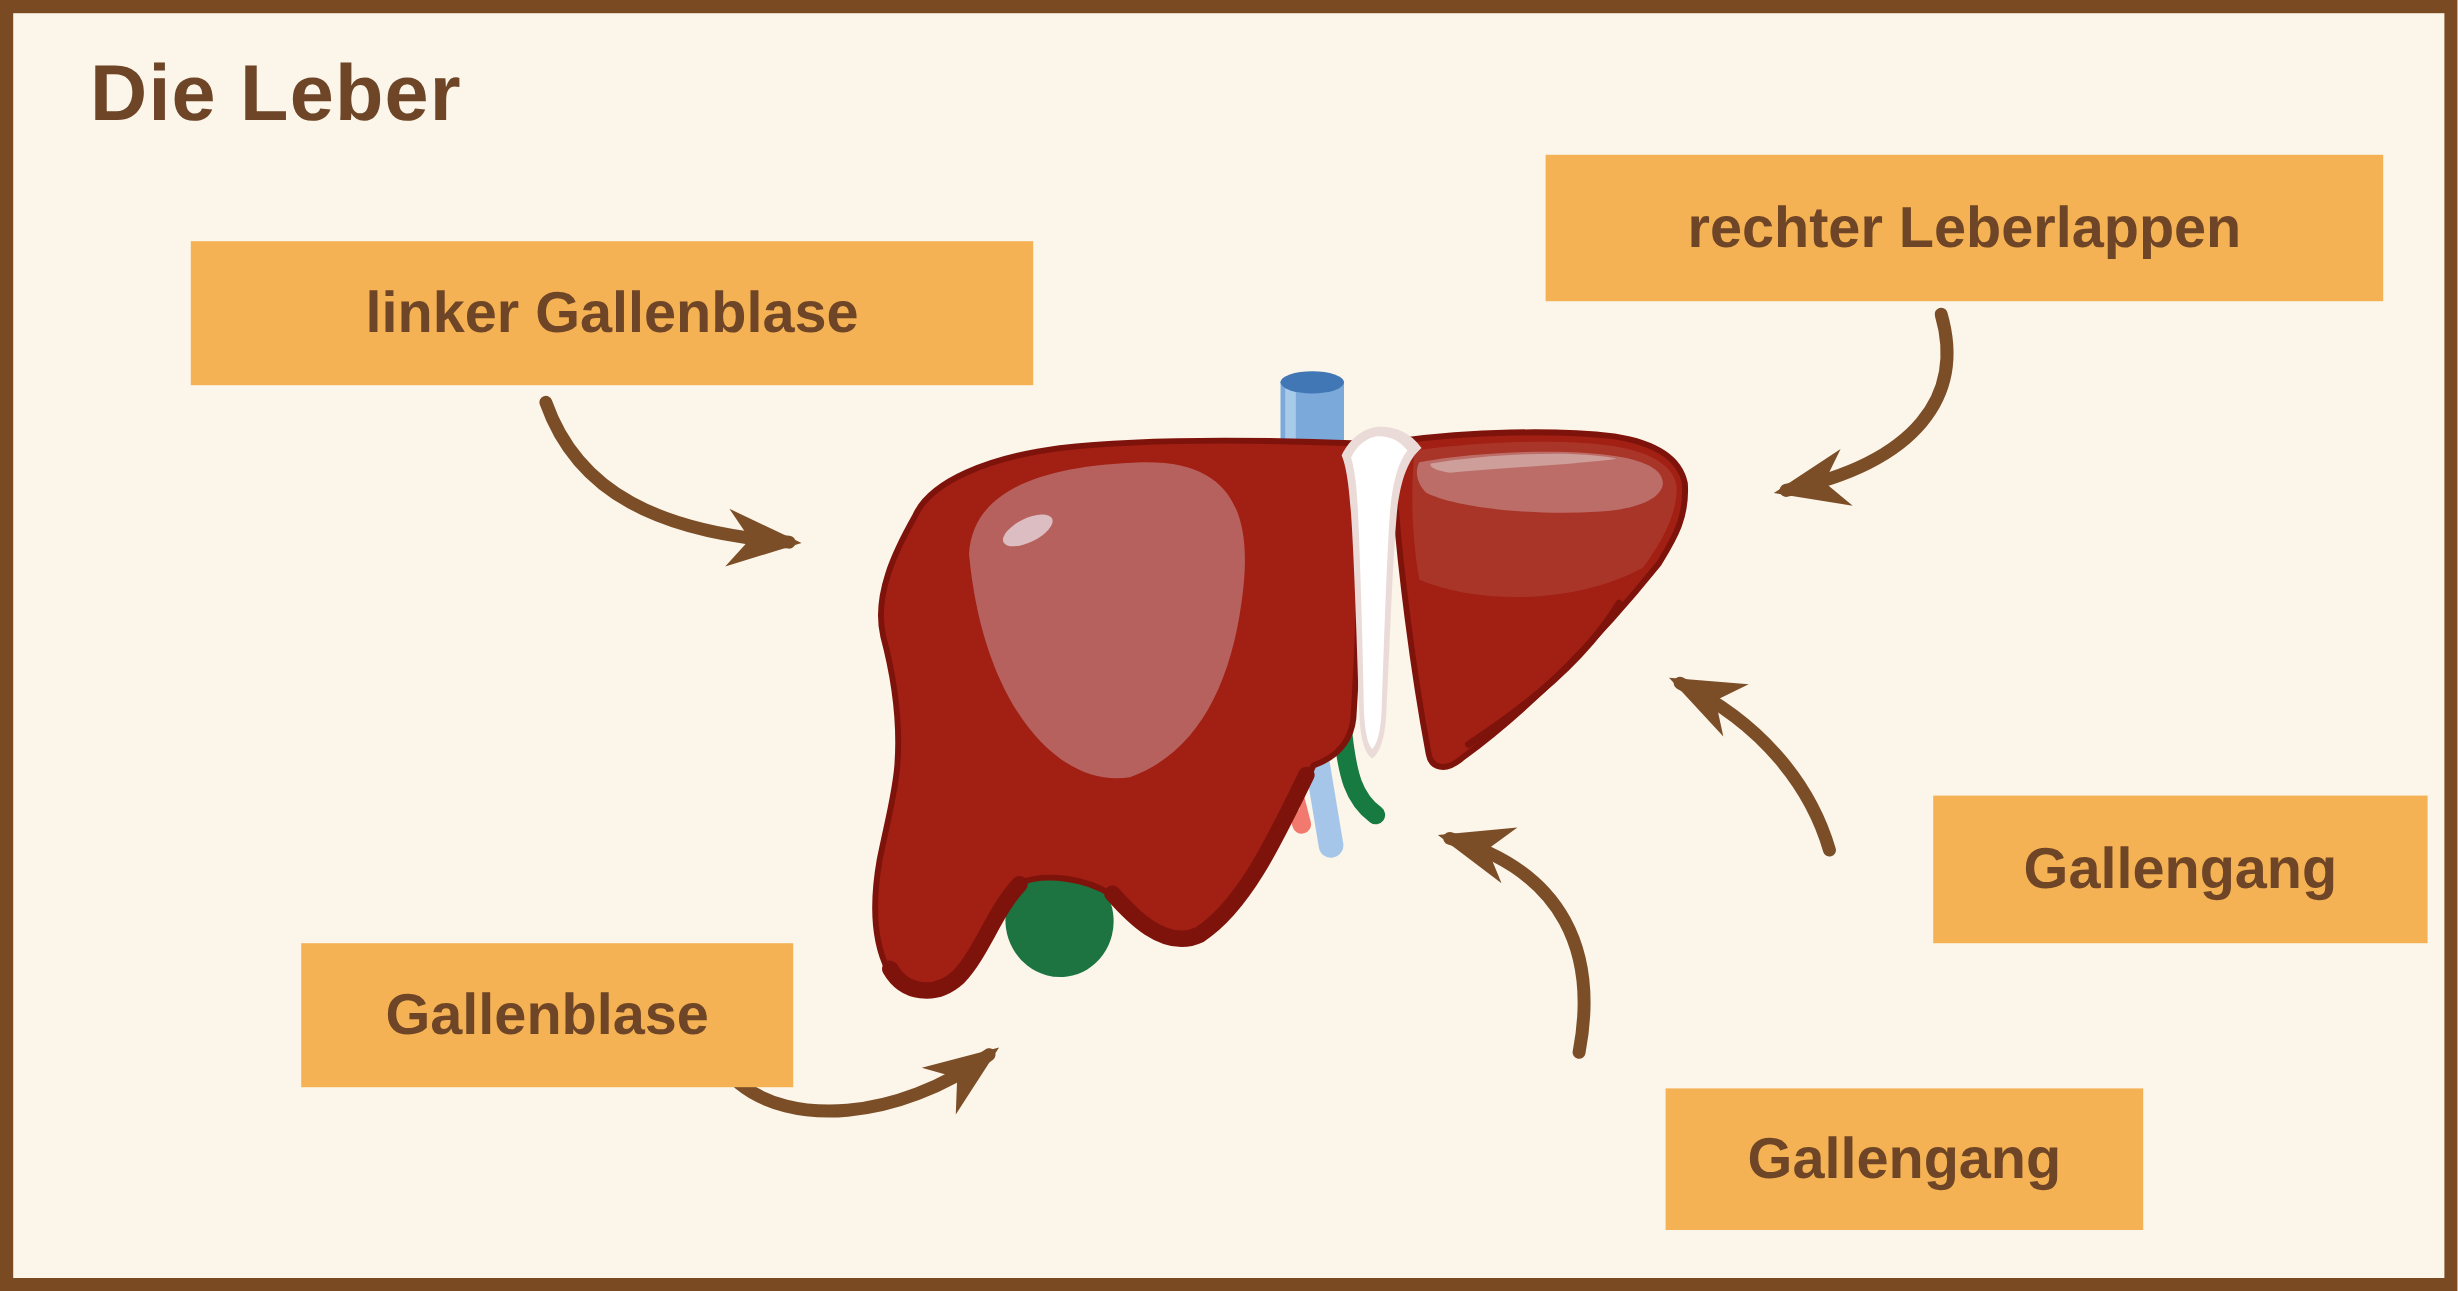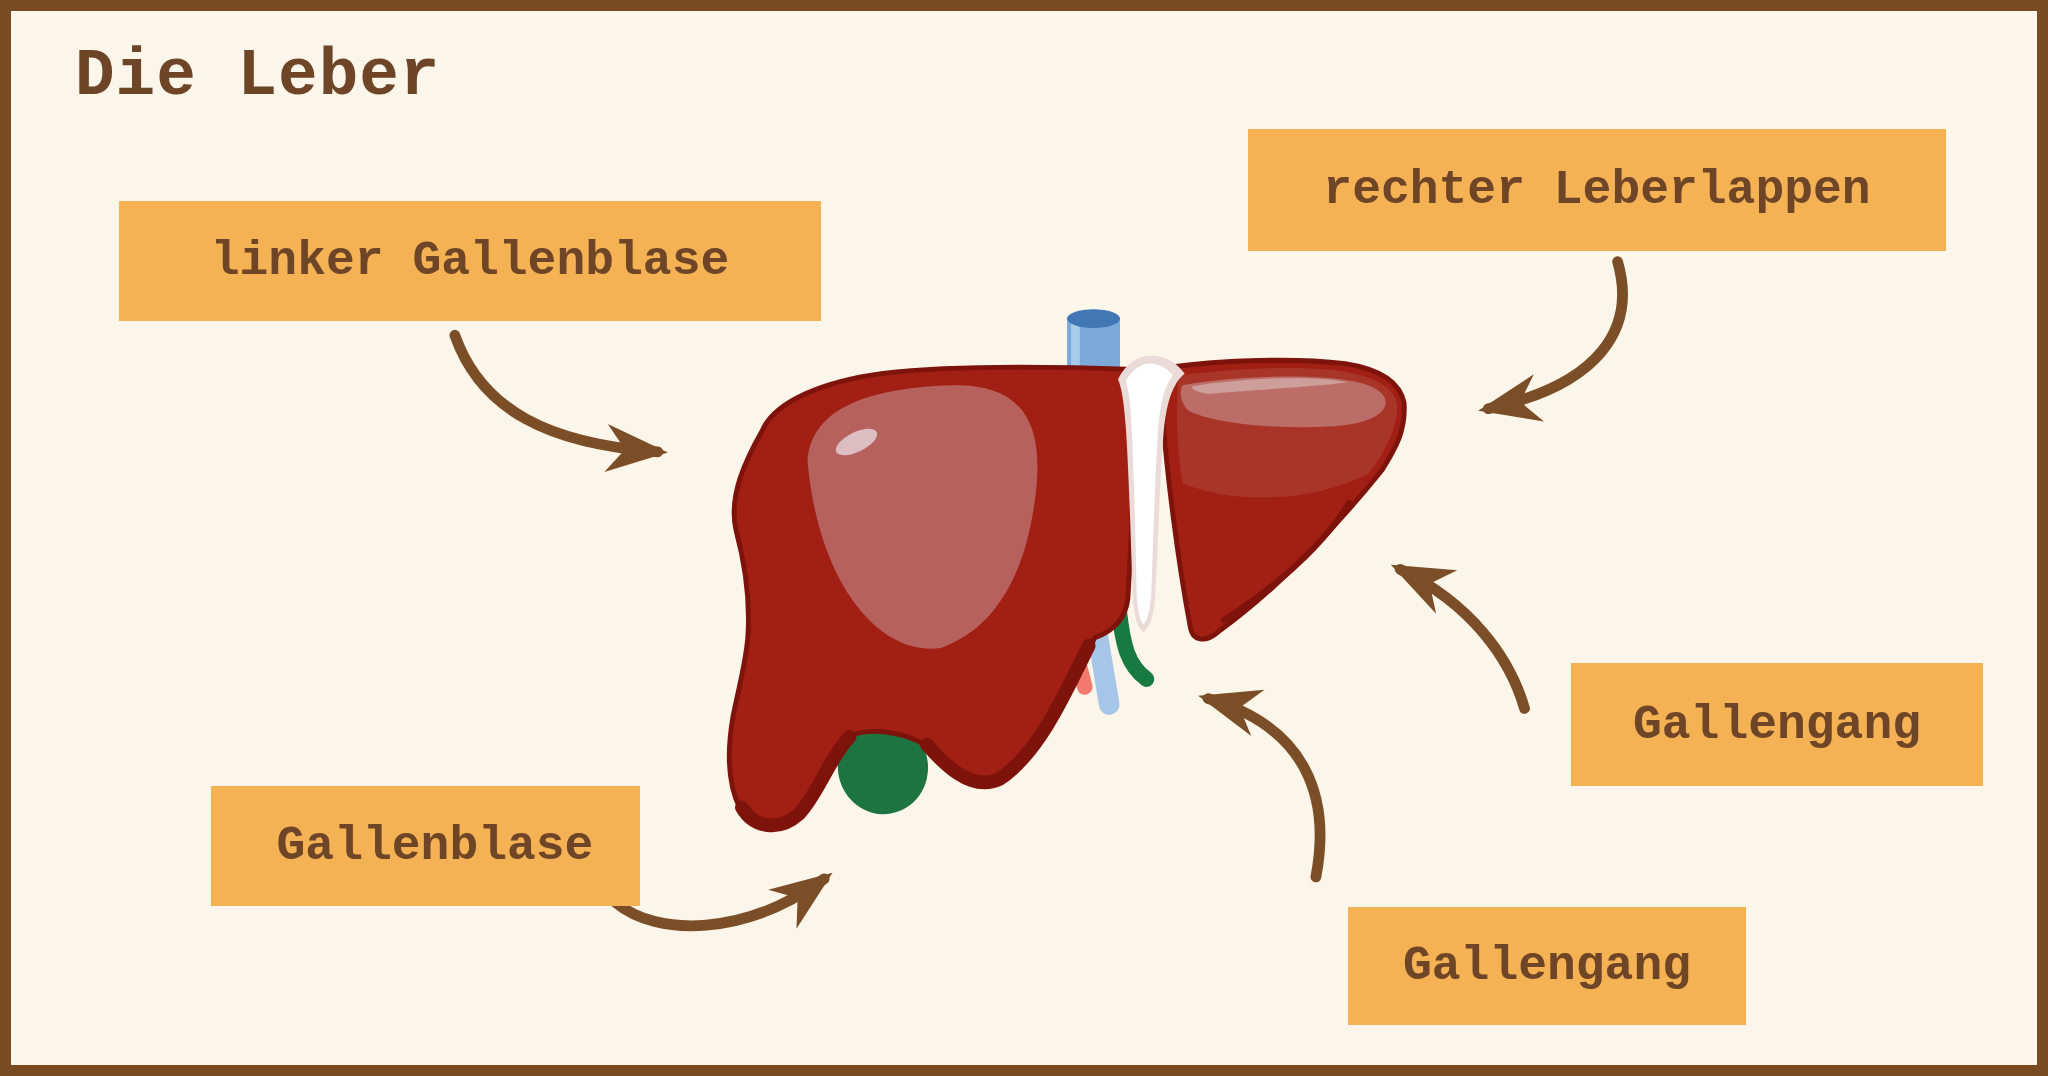--- a/index.html
+++ b/index.html
@@ -27,39 +27,39 @@
     --gallbladder-green:#1E7440;
   }
   html,body{margin:0;padding:0;background:#ddd;}
   .stage{
     position:relative;
     width:2048px;height:1076px;
     box-sizing:border-box;
     background:var(--background);
     border:11px solid var(--frame-border);
     overflow:hidden;
-    font-family:Liberation Mono, monospace;
+    font-family:Liberation Sans, sans-serif;
   }
   .diagram-svg{position:absolute;left:0;top:0;width:100%;height:100%;}
   .page-title{
     position:absolute;left:64px;top:28px;
     font-size:66px;font-weight:700;color:var(--text-brown);
     letter-spacing:1px;
   }
   .label-box{
     position:absolute;
     background:var(--label-background);
     color:var(--text-brown);
     font-size:48px;font-weight:700;
     display:flex;align-items:center;justify-content:center;
-    text-align:center;white-space:nowrap;
+    text-align:center;white-space:nowrap;margin-left:40px;
   }
   .label-linker{left:108px;top:190px;width:702px;height:120px;}
   .label-rechter{left:1237px;top:118px;width:698px;height:122px;}
-  .label-gallenblase{left:200px;top:775px;width:410px;height:120px;padding-left:19px;}
+  .label-gallenblase{left:200px;top:775px;width:410px;height:120px;}
   .label-leberband{left:1560px;top:652px;width:412px;height:123px;}
   .label-gallengang{left:1337px;top:896px;width:398px;height:118px;}
 
   
   .arrow{fill:none;stroke:var(--arrow-brown);stroke-width:11;stroke-linecap:round;}
   .lobe{fill:var(--liver-red);stroke:var(--liver-dark-rim);stroke-width:5;stroke-linejoin:round;}
   .rim{fill:none;stroke:var(--liver-dark-rim);stroke-width:14;stroke-linecap:round;}
   .crease{fill:none;stroke:var(--liver-dark-rim);stroke-width:6;stroke-linecap:round;}
   .highlight{fill:var(--liver-highlight);}
   .midtone{fill:var(--liver-midtone);}

